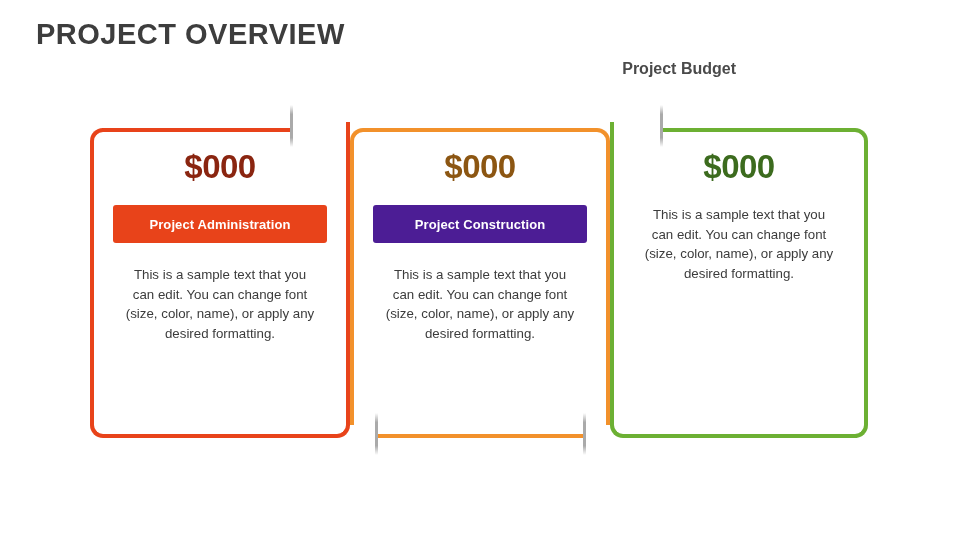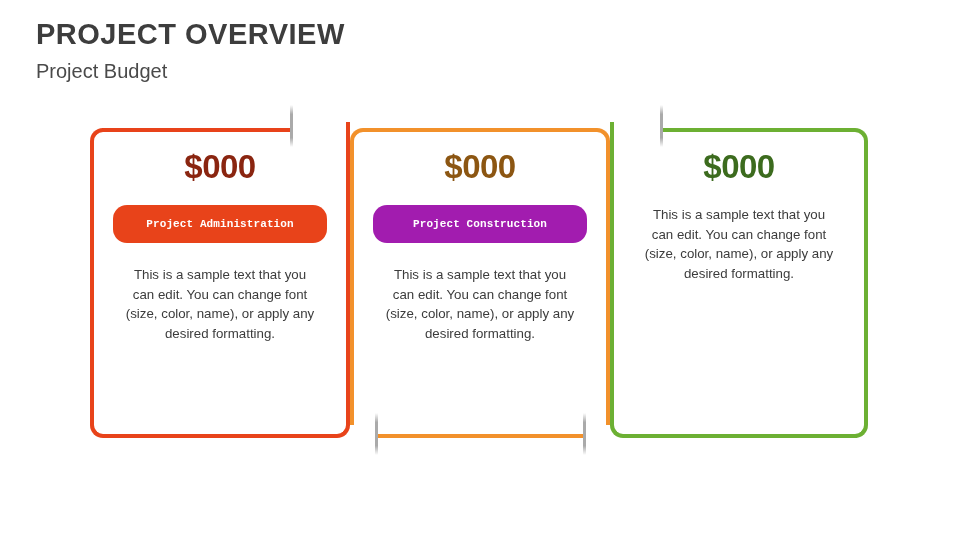--- a/index.html
+++ b/index.html
@@ -26,25 +26,26 @@
   #page-title {
     font-size: 29px;
     font-weight: bold;
     letter-spacing: 0.5px;
     color: #3d3d3d;
     line-height: 1.15;
     margin: 0;
     white-space: nowrap;
   }
   #page-subtitle {
-    font-size: 20px;
-    font-weight: normal;
+    font-size: 16px;
+    font-weight: bold;
     color: #4a4a4a;
     margin: 8px 0 0 0;
     line-height: 1.2;
+    text-align: right;
   }
 
   
   #cards-stage {
     position: absolute;
     left: 0;
     top: 0;
     width: 960px;
     height: 540px;
   }
@@ -96,31 +97,31 @@
     font-size: 33px;
     font-weight: bold;
     line-height: 1;
     margin: 0 0 0 0;
     letter-spacing: -0.5px;
   }
   .pill-button {
     margin-top: 22px;
     width: 214px;
     height: 38px;
-    border-radius: 14px;
+    border-radius: 3px;
     display: flex;
     align-items: center;
     justify-content: center;
     color: #ffffff;
-    font-size: 11px;
+    font-size: 13px;
     font-weight: bold;
     letter-spacing: 0.1px;
     border: none;
     cursor: pointer;
-    font-family: Liberation Mono, monospace;
+    font-family: Liberation Sans, sans-serif;
     white-space: nowrap;
   }
   .body-text {
     margin-top: 22px;
     width: 196px;
     font-size: 13.3px;
     line-height: 1.48;
     text-align: center;
     color: #3c3c3c;
   }
@@ -159,21 +160,21 @@
     <div class="frame-corner" style="left:0; top:0; width:26px; height:26px; border-width:4px 0 0 4px; border-top-left-radius:13px;"></div>
     <div class="frame-edge" style="left:13px; top:0; width:234px; height:4px;"></div>
     <div class="frame-corner" style="right:0; top:0; width:26px; height:26px; border-width:4px 4px 0 0; border-top-right-radius:13px;"></div>
     <div class="frame-edge" style="left:0; top:13px; width:4px; height:284px;"></div>
     <div class="frame-edge" style="right:0; top:13px; width:4px; height:284px;"></div>
 
     <div class="frame-edge" style="left:26px; bottom:0; width:208px; height:4px;"></div>
 
     <div class="card-inner">
       <div class="amount" style="color:#8c5612;">$000</div>
-      <button class="pill-button" style="background:#a21caf;">Project Construction</button>
+      <button class="pill-button" style="background:#4c1d95;">Project Construction</button>
       <div class="body-text">This is a sample text that you can edit. You can change font (size, color, name), or apply any desired formatting.</div>
     </div>
   </div>
 
   <div class="tick-v" style="left:375px; top:413px; height:42px;"></div>
   <div class="tick-v" style="left:583px; top:413px; height:42px;"></div>
 
   <div class="card" id="card-3" style="left:610px; width:258px; color:#6cb033;">
 
     <div class="frame-edge" style="left:51px; top:0; width:194px; height:4px;"></div>

